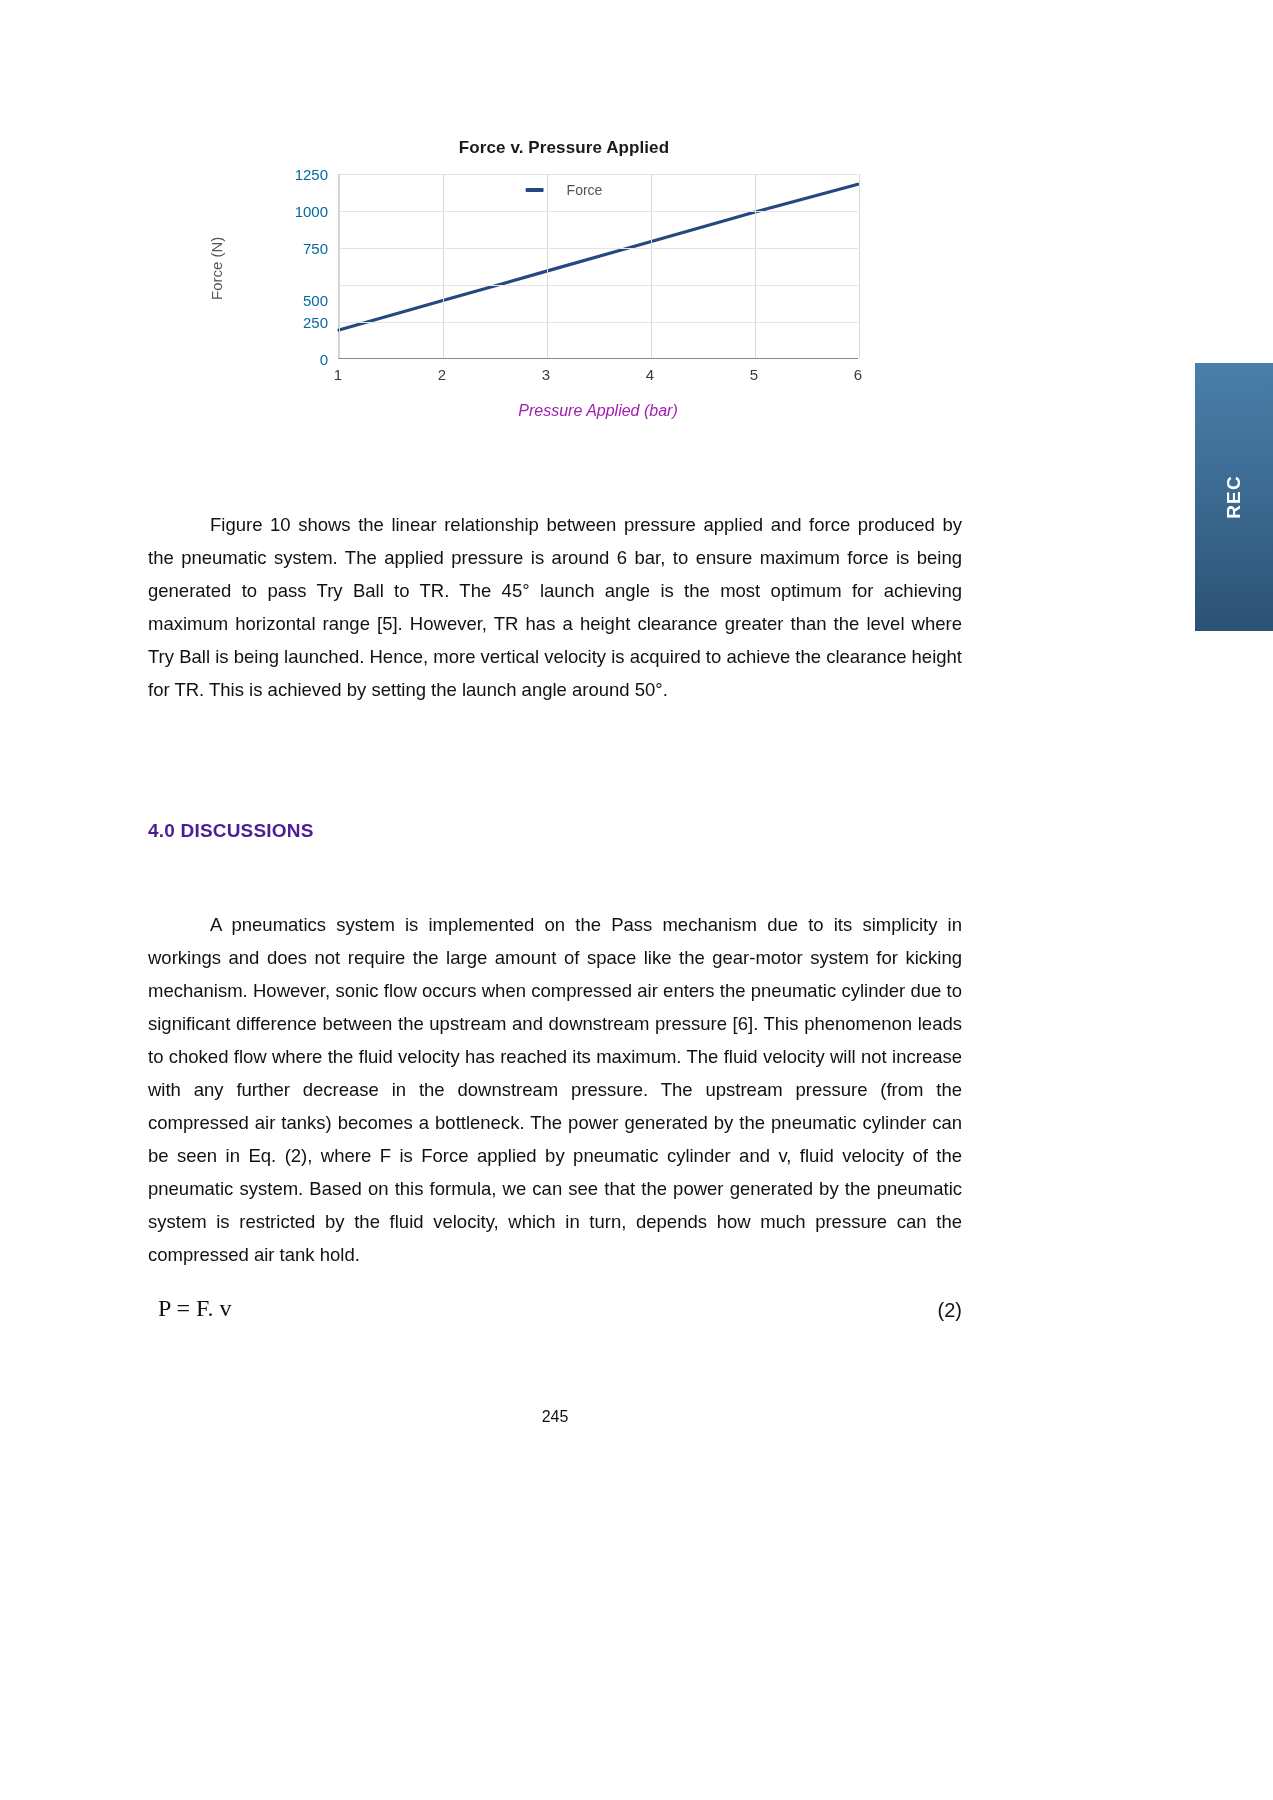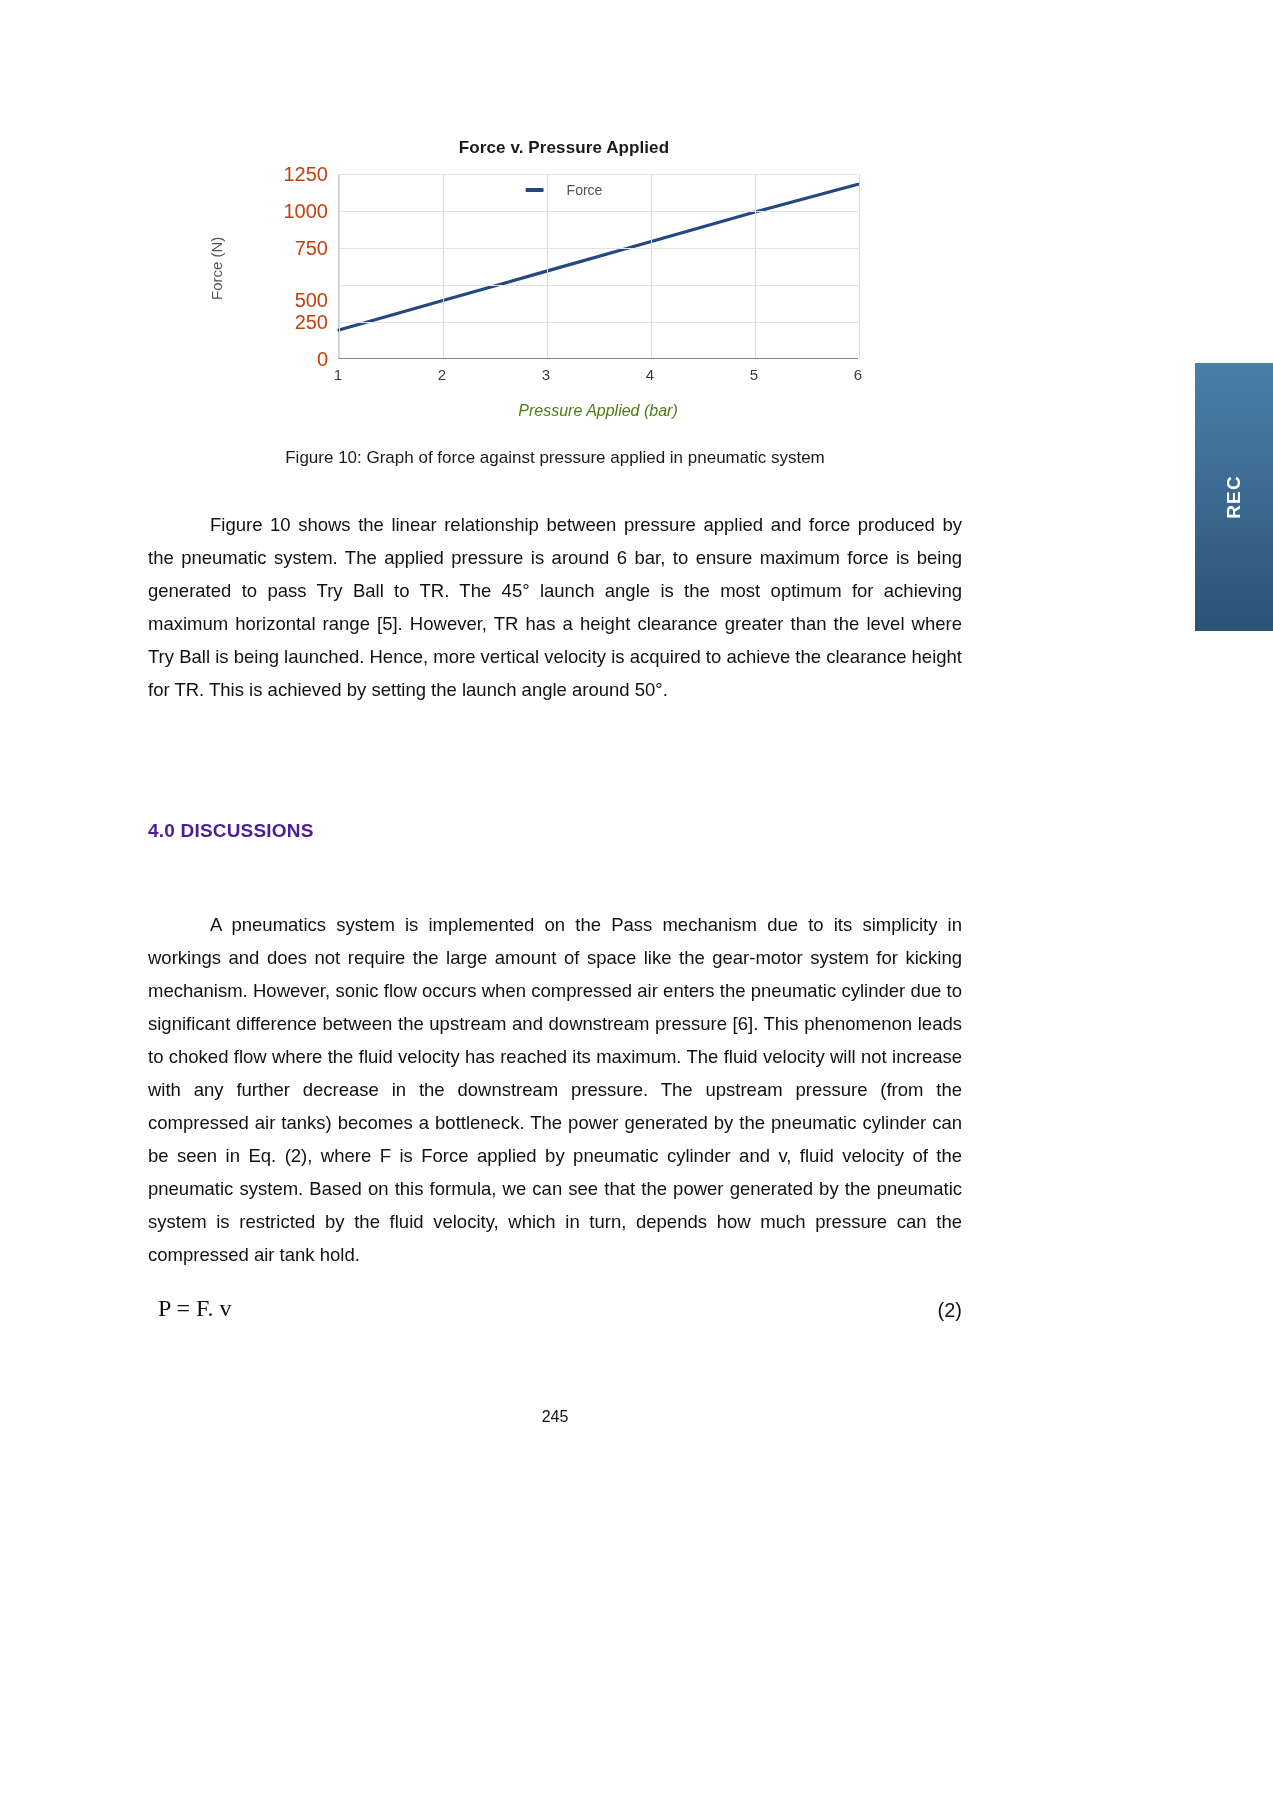--- a/index.html
+++ b/index.html
@@ -73,41 +73,41 @@
     position: absolute;
     left: 0; right: 0;
     height: 1px;
     background: #e3e3e3;
   }
   .ytick {
     position: absolute;
     right: 530px;
     width: 80px;
     text-align: right;
-    font-size: 20px;
-    color: #c2410c;
+    font-size: 15px;
+    color: #0369a1;
     transform: translateY(-50%);
     white-space: nowrap;
   }
   .ytick-wrap { position: absolute; left: 104px; top: 44px; width: 520px; height: 185px; }
   .xtick {
     position: absolute;
     font-size: 15px;
     color: #3b3b3b;
     transform: translateX(-50%);
   }
   .xtick-wrap { position: absolute; left: 104px; top: 236px; width: 520px; }
   .xlabel {
     position: absolute;
     left: 104px; top: 272px;
     width: 520px;
     text-align: center;
     font-style: italic;
     font-size: 16px;
-    color: #4d7c0f;
+    color: #a21caf;
   }
   .legend {
     position: absolute;
     left: 50%; top: 52px;
     transform: translateX(-50%);
     display: flex;
     align-items: center;
     gap: 23px;
     font-size: 14px;
     color: #555;
@@ -249,21 +249,20 @@
           </div>
 
         <div class="legend">
           <span class="legend-swatch" style="background: rgb(36, 72, 127);"></span>
           <span>Force</span>
         </div>
 
         <div class="xlabel">Pressure Applied (bar)</div>
       </div>
 
-      <div class="fig-caption">Figure 10: Graph of force against pressure applied in pneumatic system</div>
     </div>
 
     <div class="para1">
       <p class="body indent">Figure 10 shows the linear relationship between pressure applied and force produced by the pneumatic system. The applied pressure is around 6 bar, to ensure maximum force is being generated to pass Try Ball to TR. The 45° launch angle is the most optimum for achieving maximum horizontal range [5]. However, TR has a height clearance greater than the level where Try Ball is being launched. Hence, more vertical velocity is acquired to achieve the clearance height for TR. This is achieved by setting the launch angle around 50°.</p>
     </div>
 
     <div class="sec-heading">4.0 DISCUSSIONS</div>
 
     <div class="para2">
       <p class="body indent">A pneumatics system is implemented on the Pass mechanism due to its simplicity in workings and does not require the large amount of space like the gear-motor system for kicking mechanism. However, sonic flow occurs when compressed air enters the pneumatic cylinder due to significant difference between the upstream and downstream pressure [6]. This phenomenon leads to choked flow where the fluid velocity has reached its maximum. The fluid velocity will not increase with any further decrease in the downstream pressure. The upstream pressure (from the compressed air tanks) becomes a bottleneck. The power generated by the pneumatic cylinder can be seen in Eq. (2), where F is Force applied by pneumatic cylinder and v, fluid velocity of the pneumatic system. Based on this formula, we can see that the power generated by the pneumatic system is restricted by the fluid velocity, which in turn, depends how much pressure can the compressed air tank hold.</p>

